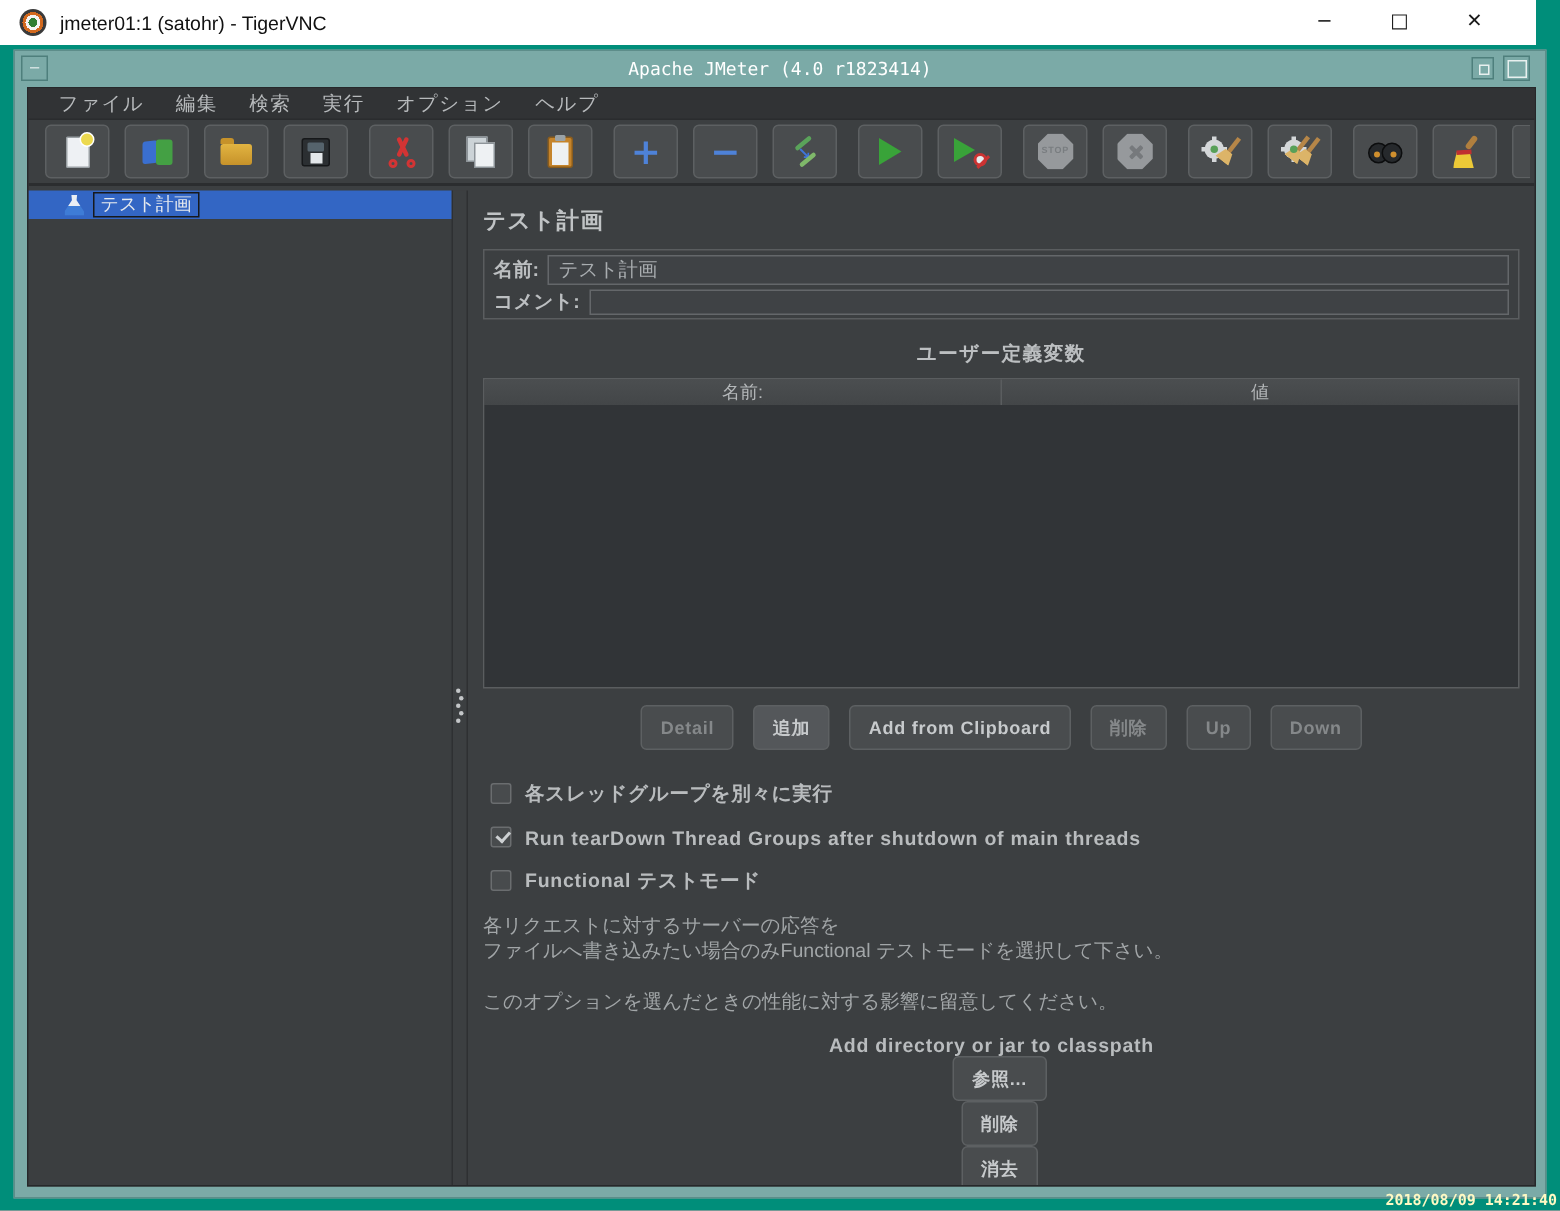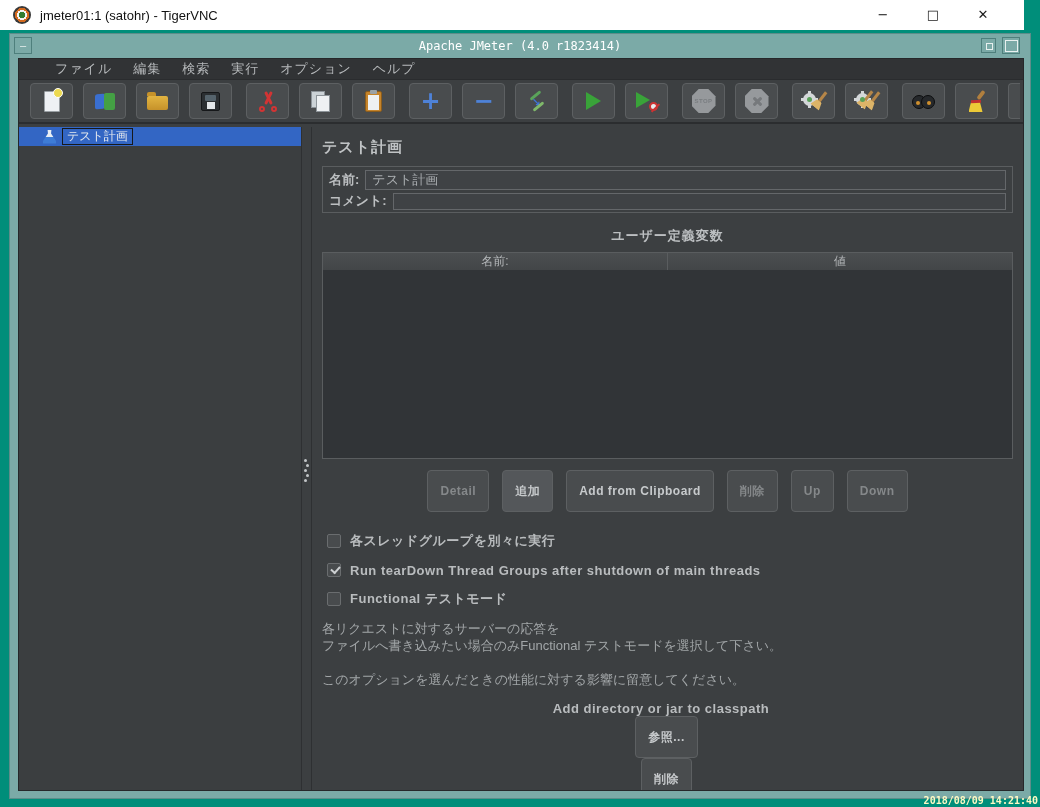--- a/index.html
+++ b/index.html
@@ -27,21 +27,21 @@
     background:#7baaa7; color:#e8f0ef; font-size:11px; line-height:14px; text-align:center; }
   .motif-min-btn { position:absolute; right:34px; top:4px; width:15px; height:15px; border:1px solid #4e7f7c; }
   .motif-min-btn::before { content:''; position:absolute; left:4px; top:4px; width:5px; height:5px; border:1px solid #e8f0ef; }
   .motif-max-btn { position:absolute; right:10px; top:3px; width:18px; height:17px; border:1px solid #4e7f7c; }
   .motif-max-btn::before { content:''; position:absolute; left:2px; top:2px; width:11px; height:10px; border:1px solid #e8f0ef; }
 
   
   .jmeter { position:absolute; left:8px; top:24px; width:1006px; height:733px;
     background:#3c3f41; border:1px solid #26282a; color:#bcbfc1; overflow:hidden; }
 
-  .menubar { height:21px; background:#313335; display:flex; align-items:center; padding-left:36px;
+  .menubar { height:21px; background:#313335; display:flex; align-items:center; padding-left:20px;
     border-bottom:1px solid #2a2c2e; }
   .menu-item { font-size:13px; color:#b7babc; margin-right:21px; letter-spacing:1px; }
 
   .toolbar { height:44px; background:#3c3f41; border-bottom:2px solid #2b2d2f;
     display:flex; align-items:center; padding-left:11px; overflow:hidden; white-space:nowrap; }
   .tbtn { position:relative; flex:0 0 auto; width:43px; height:36px; margin-right:10px; background:#494c4e;
     border:1px solid #5d6062; border-radius:4px; display:flex; align-items:center; justify-content:center; }
   .tbtn.group-gap { margin-left:4px; }
   .tbtn.partial { width:12px; margin-right:0; border-radius:4px 0 0 4px; border-right:none; }
   .icon { position:relative; display:inline-block; }
@@ -142,21 +142,21 @@
 
   .udv-title { margin-top:14px; text-align:center; font-size:13px; font-weight:bold; color:#bcbfc1; letter-spacing:1px; }
   .udv-table { margin-top:7px; border:1px solid #5a5d5f; }
   .udv-header { display:flex; height:17px; background:linear-gradient(#4b4e50,#434648); }
   .udv-header .col { flex:1; font-size:12px; color:#b5b8ba; text-align:center; line-height:17px;
     border-right:1px solid #5a5d5f; }
   .udv-header .col:last-child { border-right:none; }
   .udv-body { height:188px; background:#313437; }
 
   .btn-row { margin-top:11px; display:flex; justify-content:center; gap:13px; }
-  .jbtn { height:42px; padding:0 12px; background:#494c4e; border:1px solid #5d6062; border-radius:4px;
+  .jbtn { height:30px; padding:0 12px; background:#494c4e; border:1px solid #5d6062; border-radius:4px;
     font-size:12px; font-weight:bold; color:#c7cacc; letter-spacing:0.5px; display:flex; align-items:center; }
   .jbtn.disabled { color:#85888a; }
   .jbtn.default { background:#54575a; }
 
   .check-block { margin-top:21px; margin-left:5px; }
   .check-row { display:flex; align-items:center; height:16px; margin-bottom:13px; }
   .checkbox { width:14px; height:14px; background:#484b4d; border:1px solid #6a6d6f; border-radius:2px;
     margin-right:9px; position:relative; }
   .checkbox.checked::before { content:''; position:absolute; left:3px; top:2px; width:7px; height:4px;
     border-left:2px solid #cdd0d2; border-bottom:2px solid #cdd0d2; transform:rotate(-48deg); }

